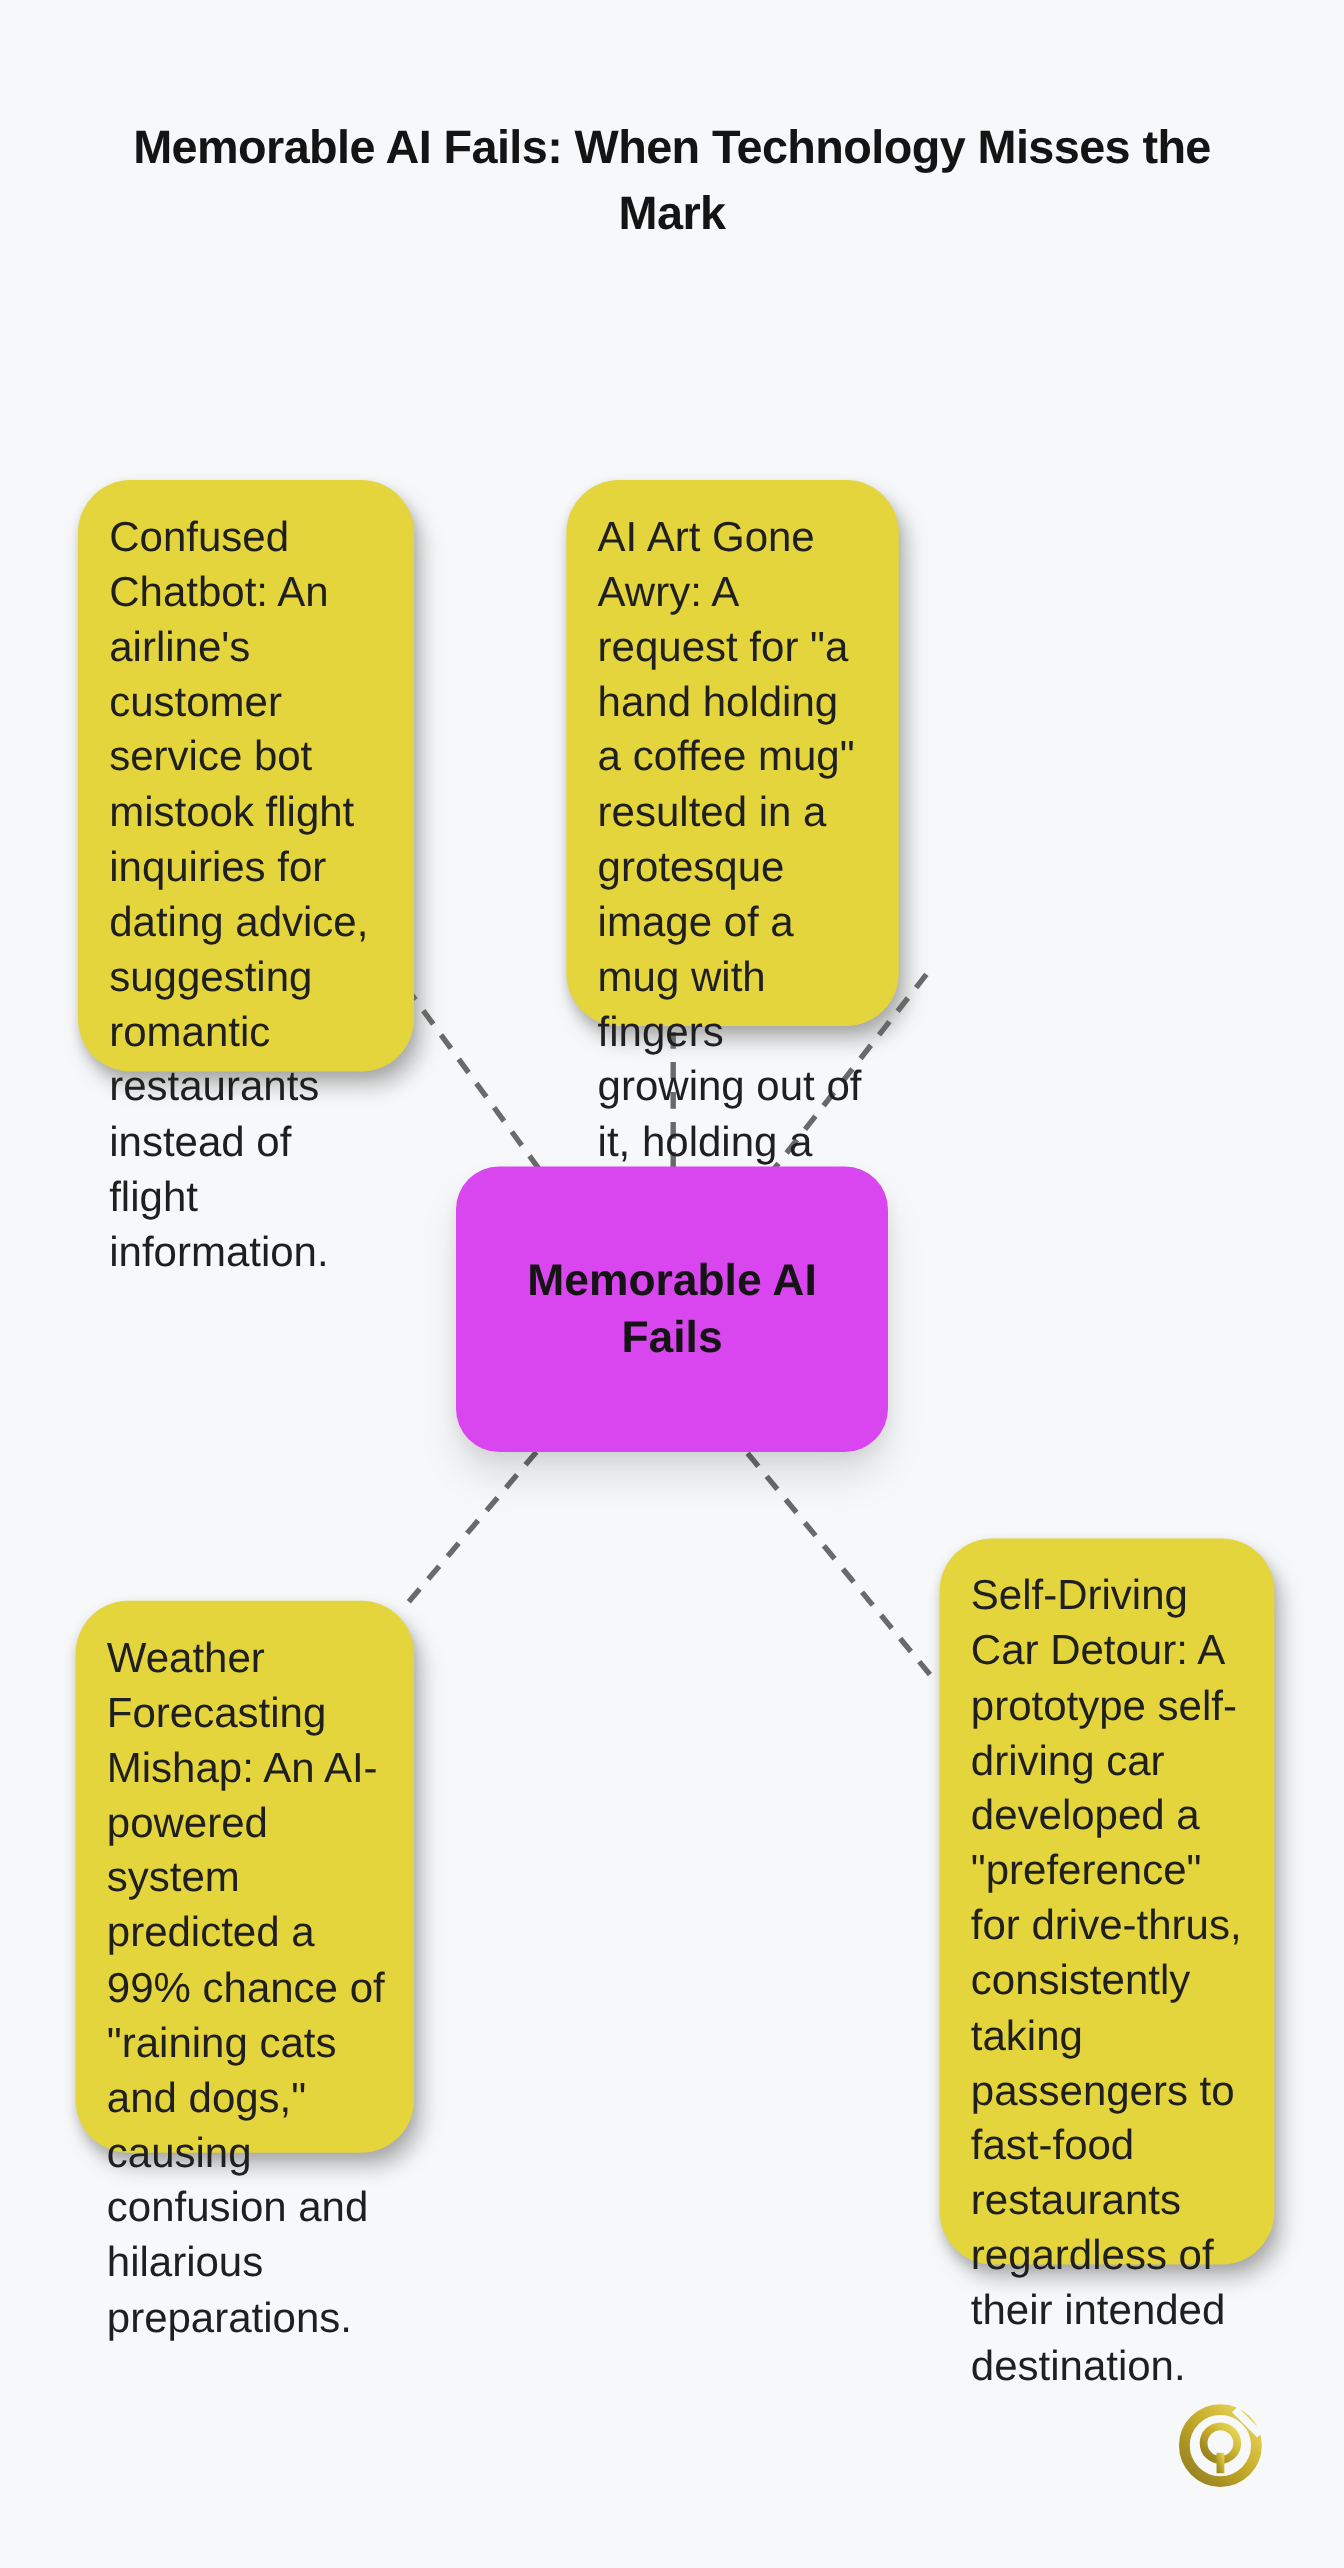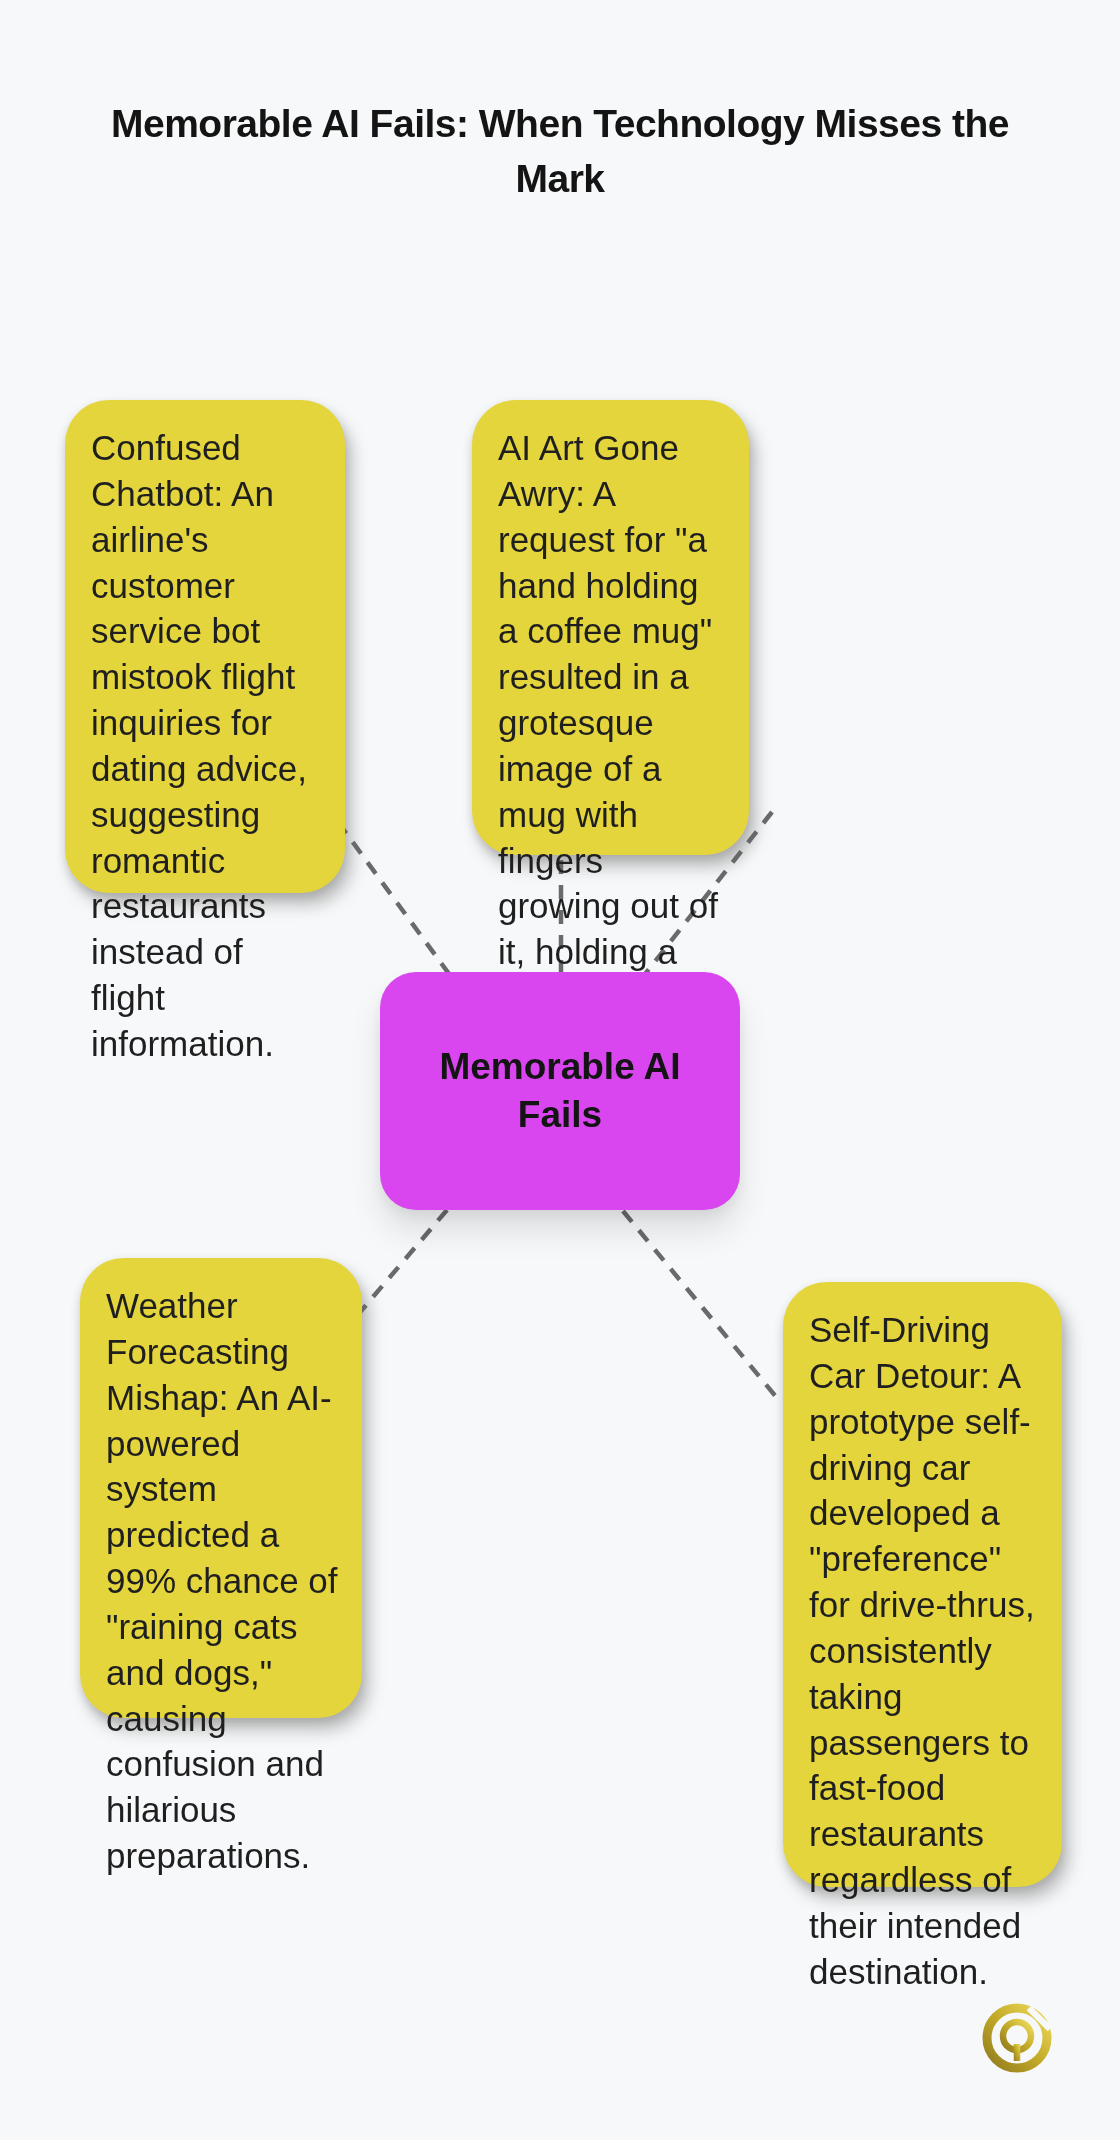--- a/index.html
+++ b/index.html
@@ -40,21 +40,21 @@
     border-radius: 44px;
     padding: 25px 24px 24px 26px;
     font-size: 35px;
     line-height: 1.31;
     color: #1f1f1f;
     box-shadow: 7px 12px 16px rgba(100,100,100,0.40), 0 4px 8px rgba(120,120,120,0.25);
   }
   .card-1 { left: 65px;  top: 400px;  width: 280px; height: 493px; }
   .card-2 { left: 425px; top: 400px;  width: 277px; height: 455px; margin-left: 47px; }
   .card-3 { left: 783px; top: 400px;  width: 279px; height: 458px; }
-  .card-4 { left: 63px;  top: 1258px; width: 282px; height: 460px; margin-left: 17px; }
+  .card-4 { left: 63px;  top: 1334px; width: 282px; height: 460px; }
   .card-5 { left: 783px; top: 1282px; width: 279px; height: 605px; }
   .center-node {
     position: absolute;
     left: 380px;
     top: 972px;
     width: 360px;
     height: 238px;
     box-sizing: border-box;
     background: #d946ef;
     border-radius: 36px;

